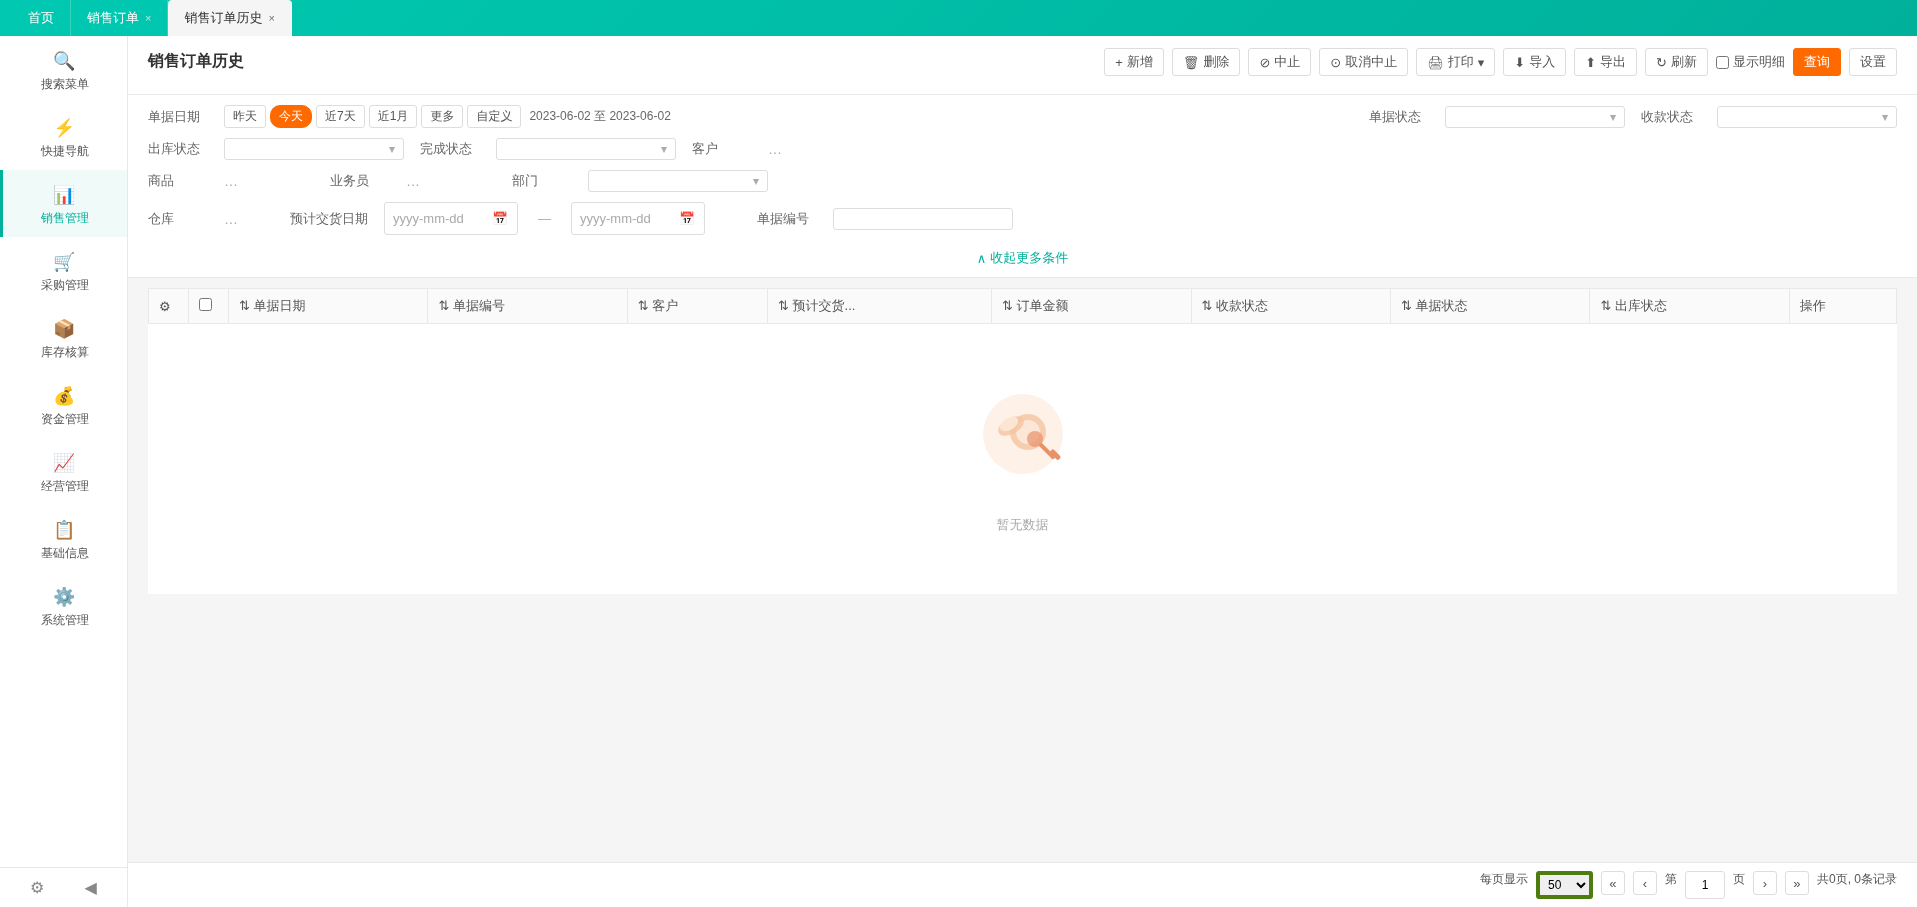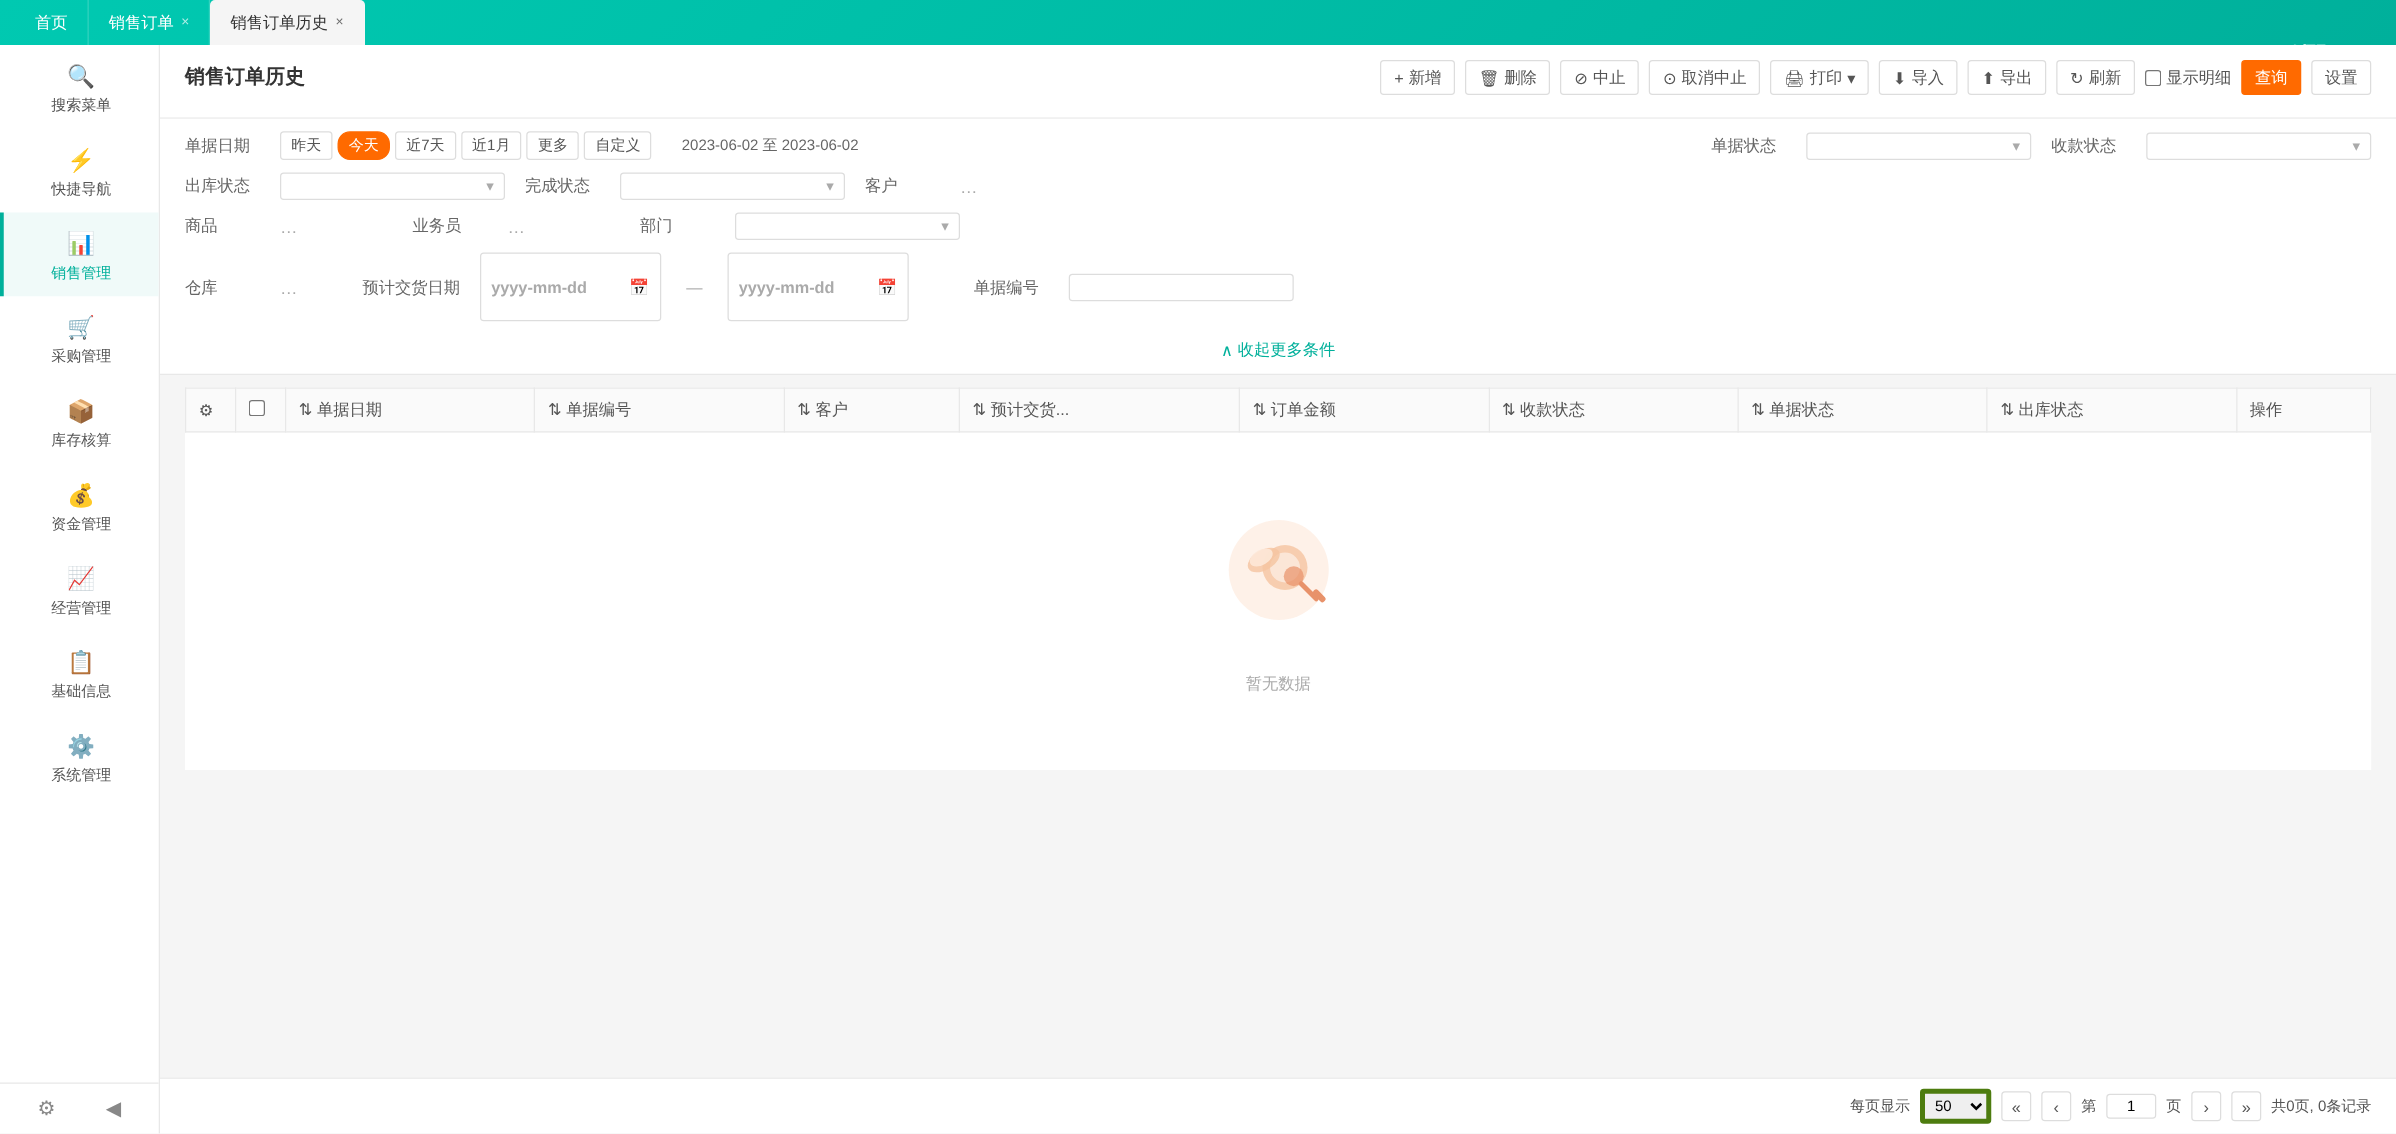--- a/index.html
+++ b/index.html
@@ -155,21 +155,21 @@
     .filter-row:last-child { margin-bottom: 0; }
     .filter-label {
       color: #666;
       min-width: 60px;
       text-align: left;
       flex-shrink: 0;
     }
     .filter-control {
       display: flex;
       align-items: center;
-      gap: 20px;
+      gap: 4px;
       flex: 1;
     }
     .date-btn-group {
       display: flex;
       align-items: center;
       gap: 4px;
     }
     .date-btn {
       padding: 2px 8px;
       border: 1px solid #ddd;
@@ -215,28 +215,27 @@
     }
     .more-dots {
       color: #aaa;
       cursor: pointer;
       font-size: 14px;
     }
     .date-input-ctrl {
       border: 1px solid #ddd;
       background: #fff;
       border-radius: 3px;
-      padding: 19px 8px;
-      width: 145px;
+      padding: 8px 8px;
+      width: 134px;
       font-size: 12px;
       color: #aaa;
       display: flex;
       align-items: center;
       justify-content: space-between;
-      font-weight: bold;
     }
     .date-sep { color: #aaa; margin: 0 4px; }
     .collapse-btn {
       display: flex;
       align-items: center;
       gap: 4px;
       color: #00b09b;
       cursor: pointer;
       font-size: 12px;
     }
@@ -294,21 +293,20 @@
       margin-bottom: 12px;
     }
     .empty-text { font-size: 13px; color: #aaa; }
 
     
     .pagination-bar {
       background: #fff;
       border-top: 1px solid #e8e8e8;
       padding: 8px 20px;
       display: flex;
-      align-items: center;
       justify-content: flex-end;
       gap: 8px;
       flex-shrink: 0;
     }
     .pagination-label { font-size: 12px; color: #555; }
     .page-size-select {
       border: 4px solid #4d7c0f;
       border-radius: 3px;
       padding: 2px 4px;
       font-size: 12px;

